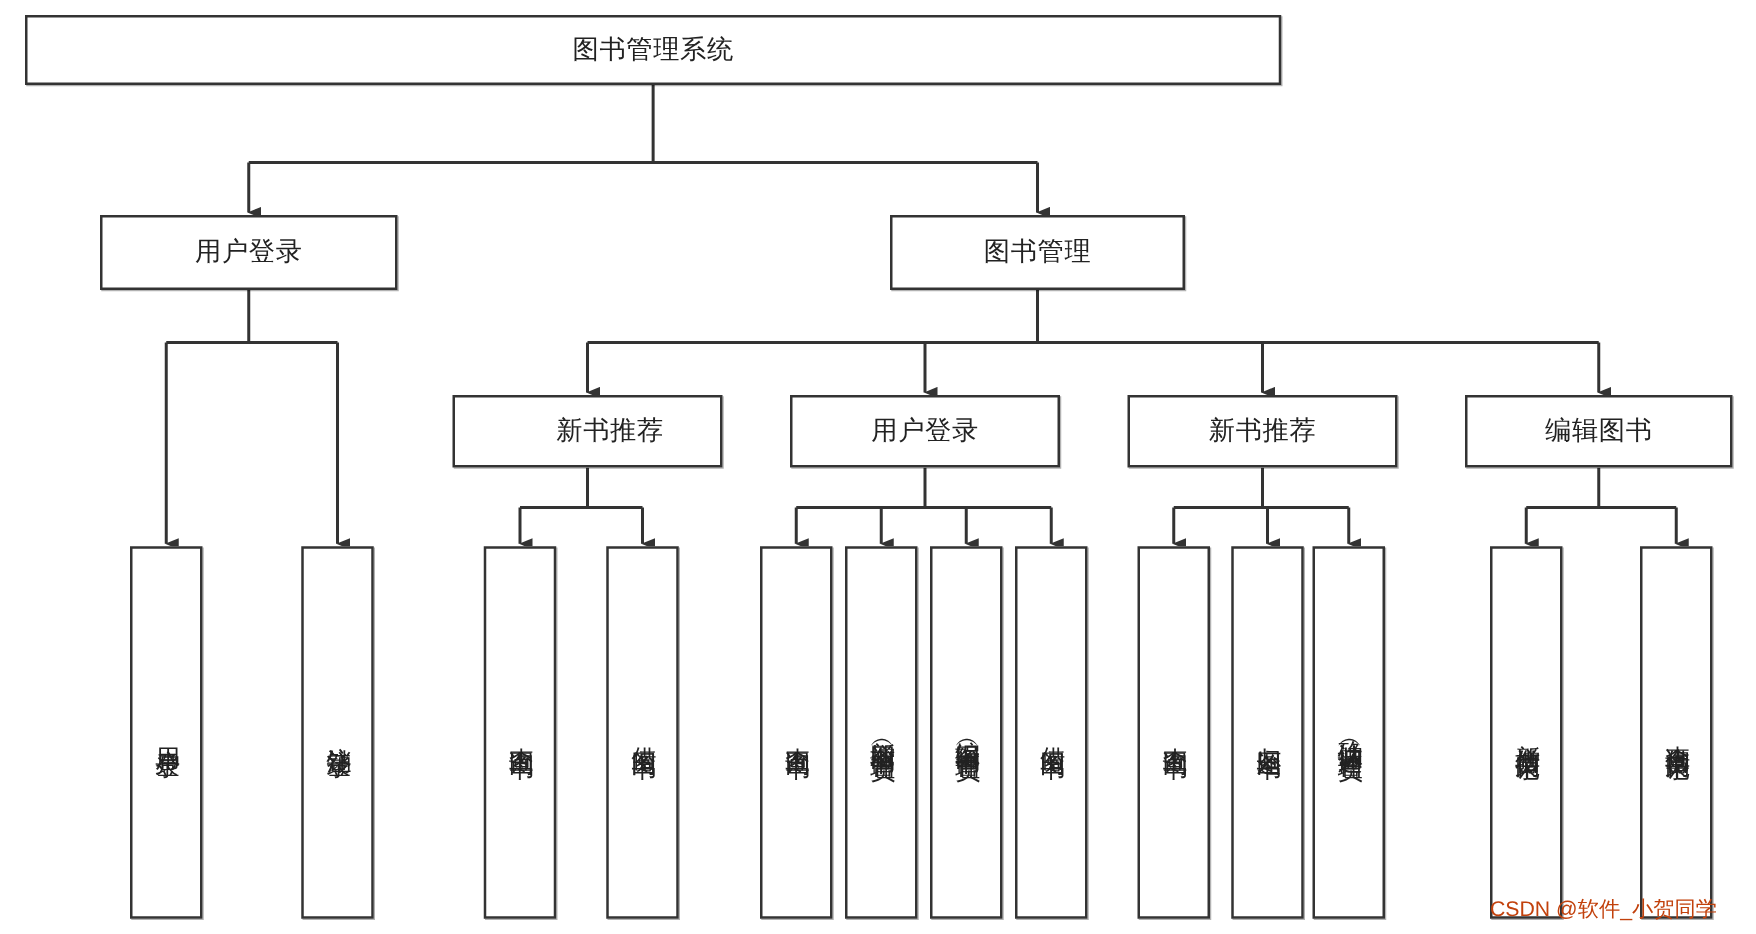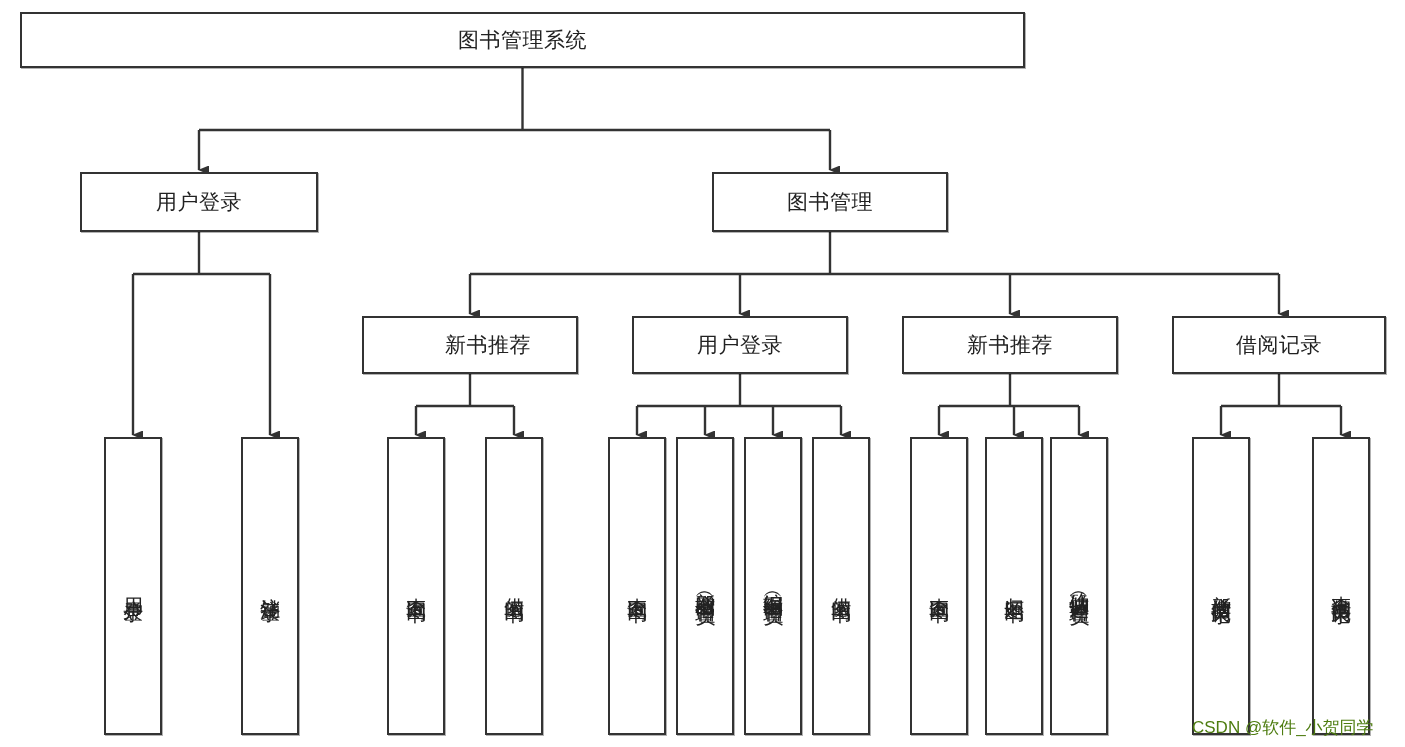--- a/index.html
+++ b/index.html
@@ -123,21 +123,21 @@
       <div class="node horizontal" style="left: 362px; top: 316px; width: 216px; height: 58px; border-color: rgb(51, 51, 51); background: rgb(255, 255, 255); padding-left: 36px;">
         <span class="node-label" style="color: rgb(34, 34, 34);">新书推荐</span>
       </div>
       <div class="node horizontal" style="left: 632px; top: 316px; width: 216px; height: 58px; border-color: rgb(51, 51, 51); background: rgb(255, 255, 255);">
         <span class="node-label" style="color: rgb(34, 34, 34);">用户登录</span>
       </div>
       <div class="node horizontal" style="left: 902px; top: 316px; width: 216px; height: 58px; border-color: rgb(51, 51, 51); background: rgb(255, 255, 255);">
         <span class="node-label" style="color: rgb(34, 34, 34);">新书推荐</span>
       </div>
       <div class="node horizontal" style="left: 1172px; top: 316px; width: 214px; height: 58px; border-color: rgb(51, 51, 51); background: rgb(255, 255, 255);">
-        <span class="node-label" style="color: rgb(34, 34, 34);">借阅记录</span>
+        <span class="node-label" style="color: rgb(34, 34, 34);">编辑图书</span>
       </div>
       <div class="node vertical" style="left: 104px; top: 437px; width: 58px; height: 298px; border-color: rgb(51, 51, 51); background: rgb(255, 255, 255);">
         <span class="node-label" style="color: rgb(34, 34, 34);">用户登录</span>
       </div>
       <div class="node vertical" style="left: 241px; top: 437px; width: 58px; height: 298px; border-color: rgb(51, 51, 51); background: rgb(255, 255, 255);">
         <span class="node-label" style="color: rgb(34, 34, 34);">注销登录</span>
       </div>
       <div class="node vertical" style="left: 387px; top: 437px; width: 58px; height: 298px; border-color: rgb(51, 51, 51); background: rgb(255, 255, 255);">
         <span class="node-label" style="color: rgb(34, 34, 34);">查询图书</span>
       </div>
@@ -166,14 +166,14 @@
         <span class="node-label" style="color: rgb(34, 34, 34);">确认归还（管理员）</span>
       </div>
       <div class="node vertical" style="left: 1192px; top: 437px; width: 58px; height: 298px; border-color: rgb(51, 51, 51); background: rgb(255, 255, 255);">
         <span class="node-label" style="color: rgb(34, 34, 34);">新增借阅记录</span>
       </div>
       <div class="node vertical" style="left: 1312px; top: 437px; width: 58px; height: 298px; border-color: rgb(51, 51, 51); background: rgb(255, 255, 255);">
         <span class="node-label" style="color: rgb(34, 34, 34);">查询借阅记录</span>
       </div>
     </div>
 
-  <div id="watermark" style="left: 1192px; top: 716px; color: #4d7c0f;">CSDN @软件_小贺同学</div>
+  <div id="watermark" style="left: 1192px; top: 716px; color: #c2410c;">CSDN @软件_小贺同学</div>
 </div>
 
 </body></html>

